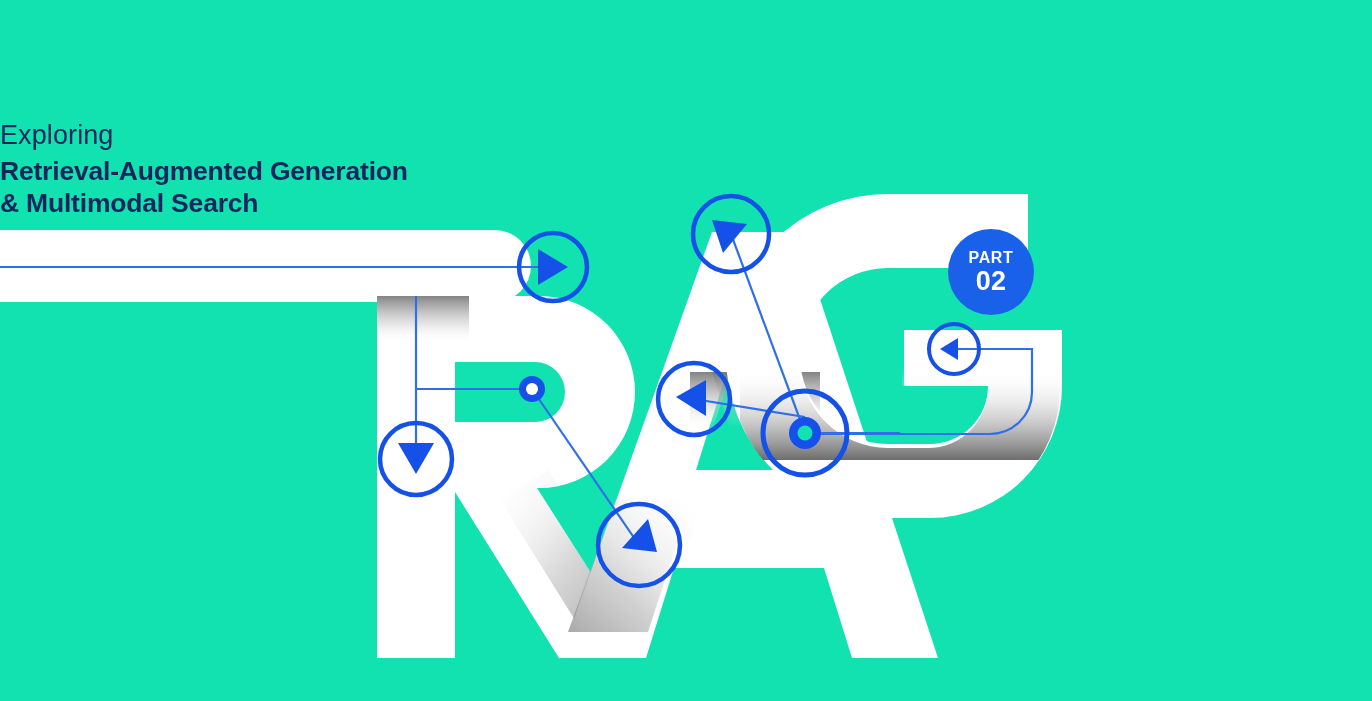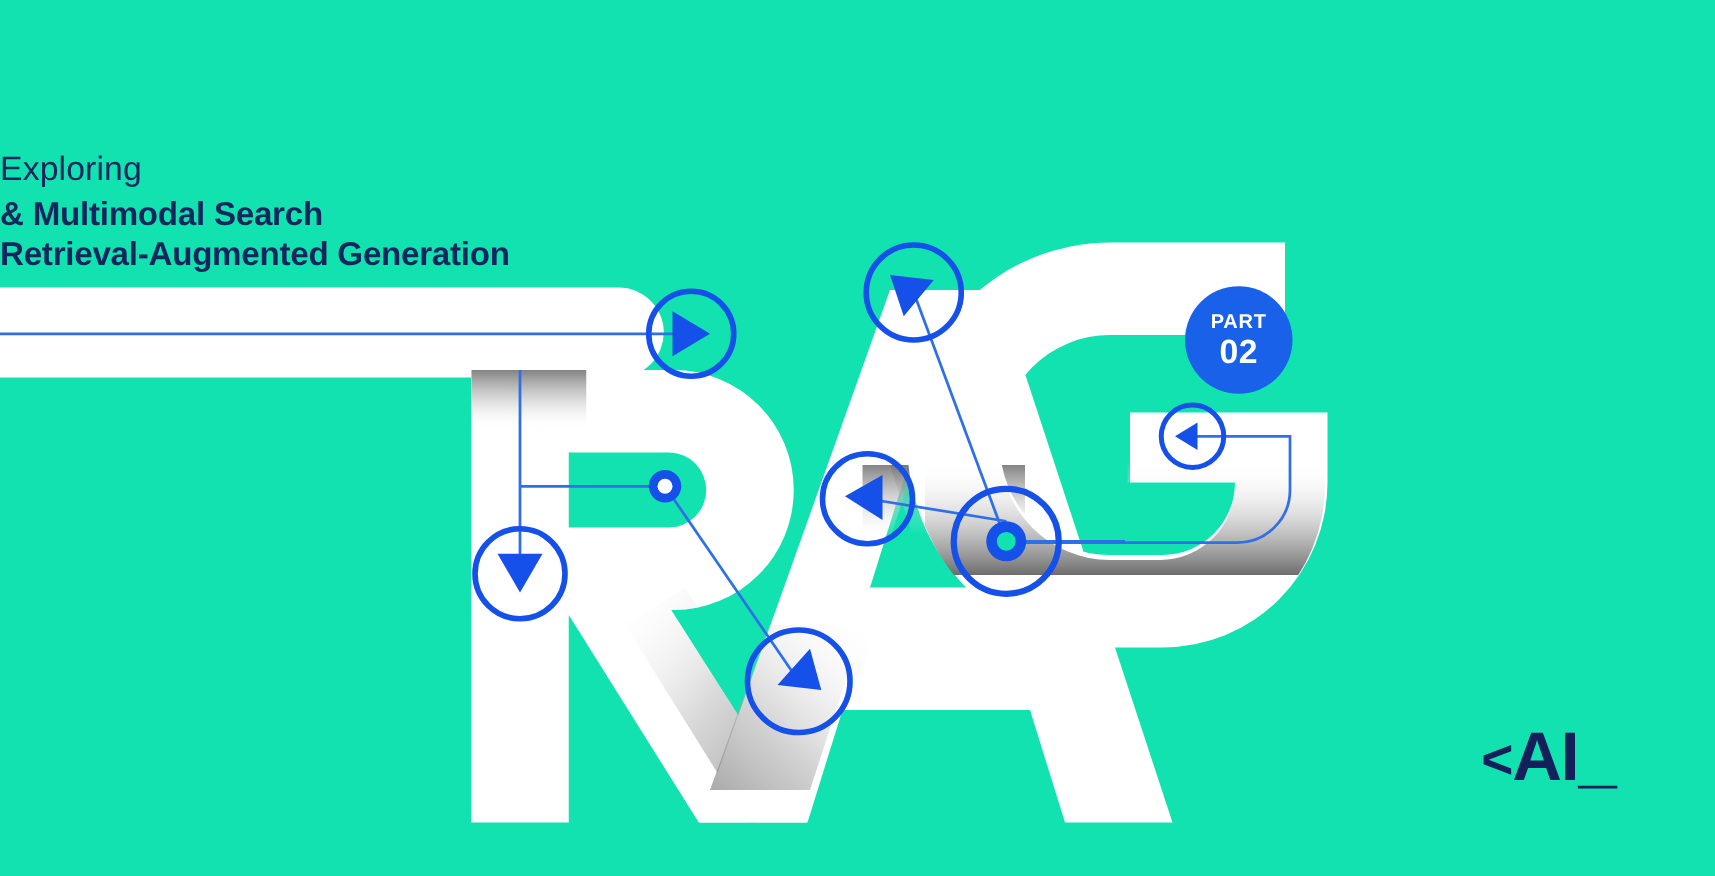--- a/index.html
+++ b/index.html
@@ -219,24 +219,23 @@
 
       <g>
         <circle cx="532" cy="389" r="13" fill="#1550e8"></circle>
         <circle cx="532" cy="389" r="6" fill="#ffffff"></circle>
       </g>
     </g>
   </svg>
 
   <div class="headline-block">
     <span class="eyebrow">Exploring</span>
+    <span class="headline">Retrieval-Augmented Generation</span>
     <span class="headline">&amp; Multimodal Search</span>
-    <span class="headline">Retrieval-Augmented Generation</span>
   </div>
 
   <div class="badge">
     <span class="badge-part">PART</span>
     <span class="badge-num">02</span>
   </div>
 
-  <div class="logo"><span class="lt">&lt;</span><span>AI</span><span class="ul">_</span></div>
 
 </div>
 
 </body></html>

